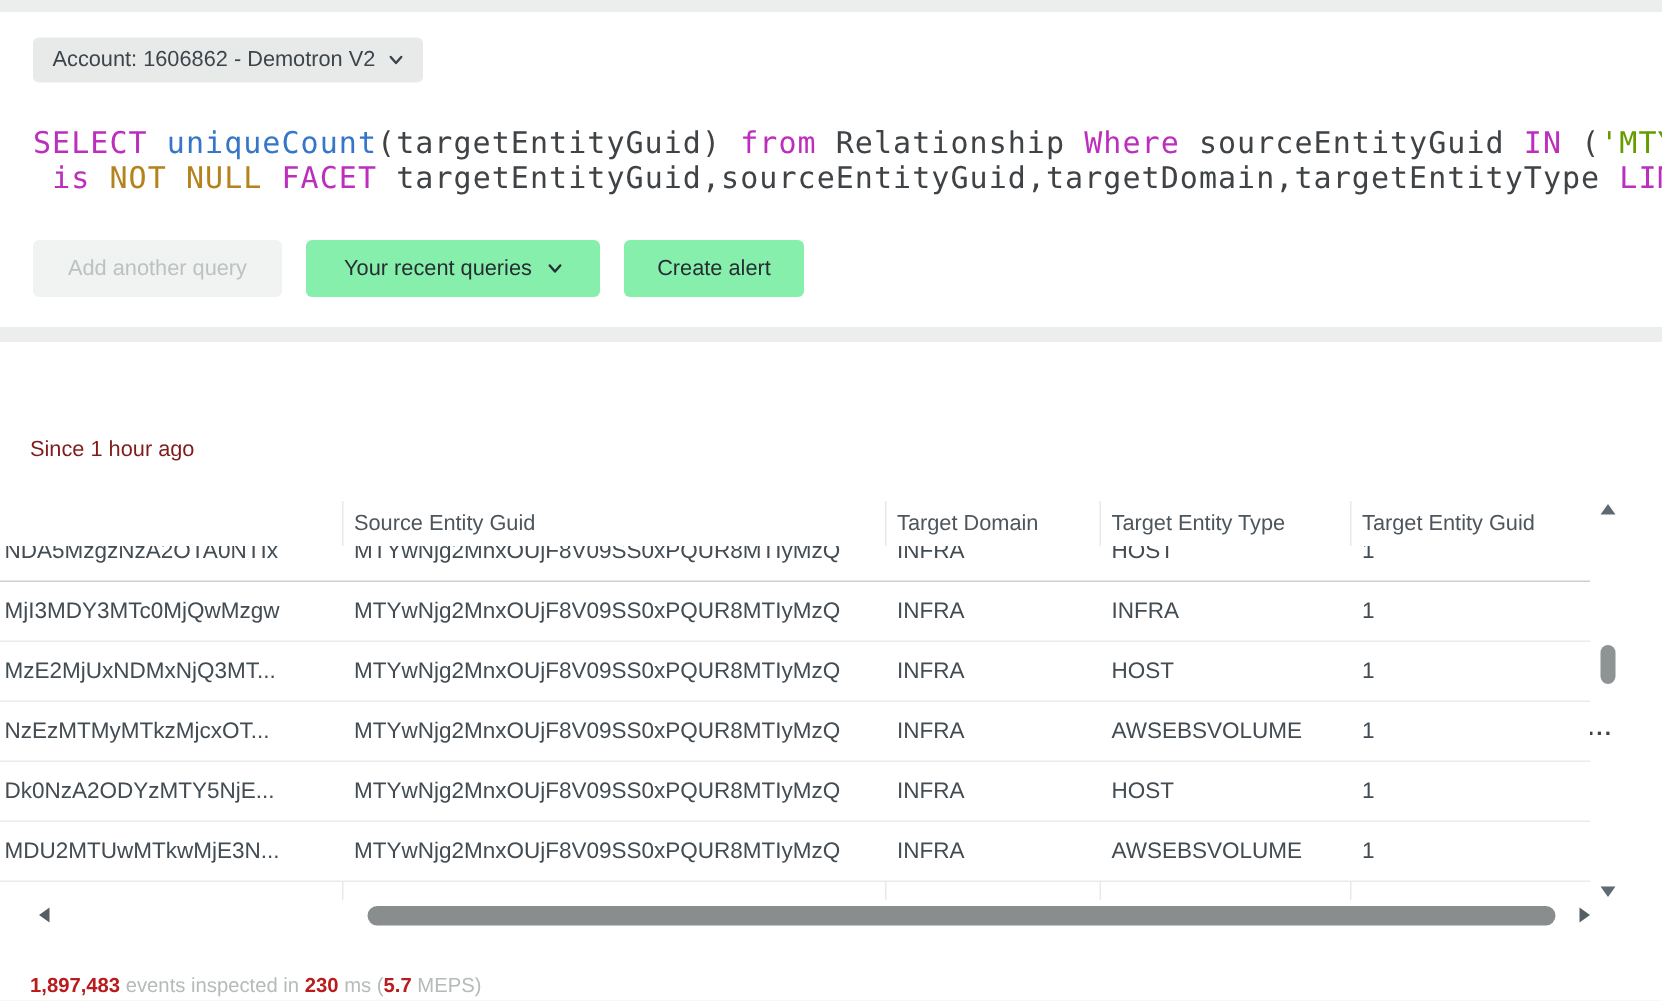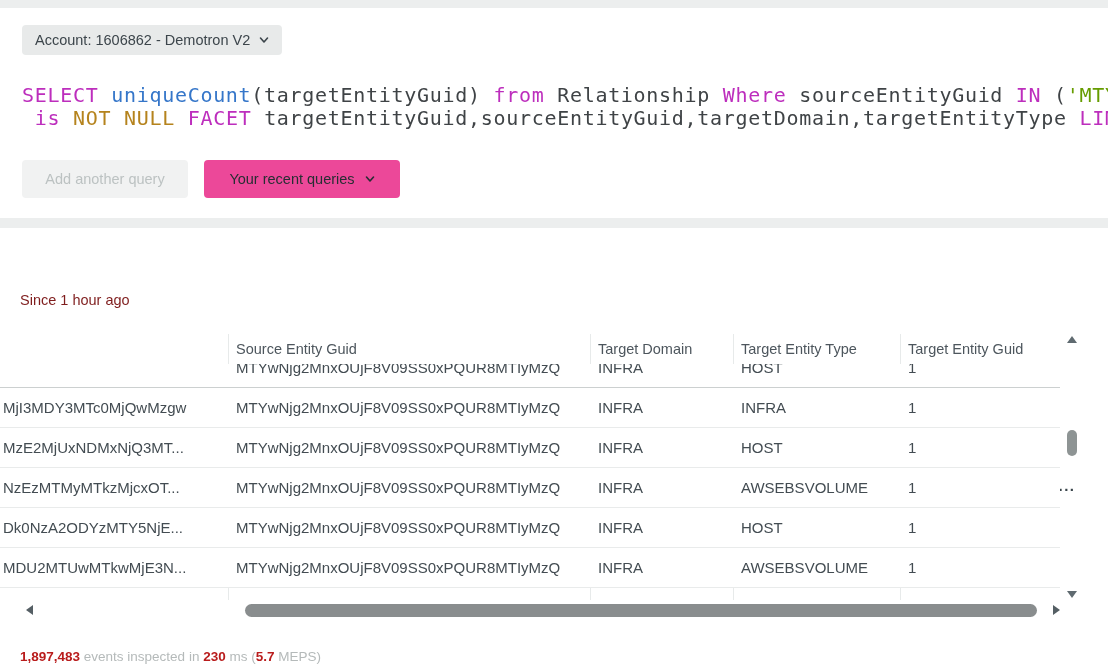--- a/index.html
+++ b/index.html
@@ -19,21 +19,21 @@
 
   
   .query-editor { position:absolute; left:22px; top:76px; width:1086px; height:52px;
     font-family:"DejaVu Sans Mono", monospace; font-size:20px; line-height:23px;
     letter-spacing:0.7px; white-space:pre; color:#3f4346; overflow:hidden; }
   .q-line { height:23px; }
   .caret { display:inline-block; width:2px; height:18px; background:#4a4f52; vertical-align:-3px; }
 
   
   .btn { position:absolute; top:152px; height:38px; border:none; border-radius:4px;
-    background:#ec4899; color:#272e33; font-size:14.5px; font-family:"Liberation Sans", sans-serif;
+    background:#86efac; color:#272e33; font-size:14.5px; font-family:"Liberation Sans", sans-serif;
     display:inline-flex; align-items:center; justify-content:center; gap:10px; cursor:pointer; }
   .btn-add { left:22px; width:166px; background:#f1f2f2; color:#bcc2c2; cursor:default; }
   .btn-recent { left:204px; width:196px; }
   .btn-alert { left:416px; width:120px; }
 
   
   .notice-icon { position:absolute; left:21px; top:252px; width:15px; height:15px; border:1.4px solid #979e9e;
     border-radius:50%; color:#979e9e; font-size:10px; line-height:12px; text-align:center;
     font-family:"Liberation Serif", serif; font-style:italic; }
   .notice-text { position:absolute; left:42px; top:251px; width:980px; font-size:14.6px; line-height:20.5px; color:#3a444b; }
@@ -89,20 +89,23 @@
     <span>Add another query</span>
   </button>
   <button class="btn btn-recent">
     <span>Your recent queries</span>
     <span class="chev">
       <svg width="10" height="10" viewBox="0 0 10 10">
           <polyline points="1.5,3 5,7 8.5,3" fill="none" stroke="#272e33" stroke-width="1.6" stroke-linecap="round" stroke-linejoin="round"></polyline>
         </svg>
     </span>
   </button>
+  <button class="btn btn-alert">
+    <span>Create alert</span>
+  </button>
 
 </section>
 
 <section class="panel panel-results">
 
   <div class="notice-icon">i</div>
   <div class="notice-text">
     <span>The value of 'LIMIT MAX' will be increasing from 2000. Consider specifying an explicit LIMIT value if you want this query to stay at a limit of</span><br>
     <span>2000. </span><a class="dismiss-link">Dismiss</a>
   </div>
@@ -118,20 +121,21 @@
   <div class="thead-label c4">Target Entity Guid</div>
 
   <div class="col-divider" style="left:228px"></div>
   <div class="col-divider" style="left:590px"></div>
   <div class="col-divider" style="left:733px"></div>
   <div class="col-divider" style="left:900px"></div>
 
   <div class="rows-viewport">
     <div class="rows-inner">
         <div class="trow first">
+          <div class="tcell c0">NDA5MzgzNzA2OTA0NTIx</div>
           <div class="tcell c1">MTYwNjg2MnxOUjF8V09SS0xPQUR8MTIyMzQ</div>
           <div class="tcell c2">INFRA</div>
           <div class="tcell c3">HOST</div>
           <div class="tcell c4">1</div>
         </div>
         <div class="trow">
           <div class="tcell c0">MjI3MDY3MTc0MjQwMzgw</div>
           <div class="tcell c1">MTYwNjg2MnxOUjF8V09SS0xPQUR8MTIyMzQ</div>
           <div class="tcell c2">INFRA</div>
           <div class="tcell c3">INFRA</div>

